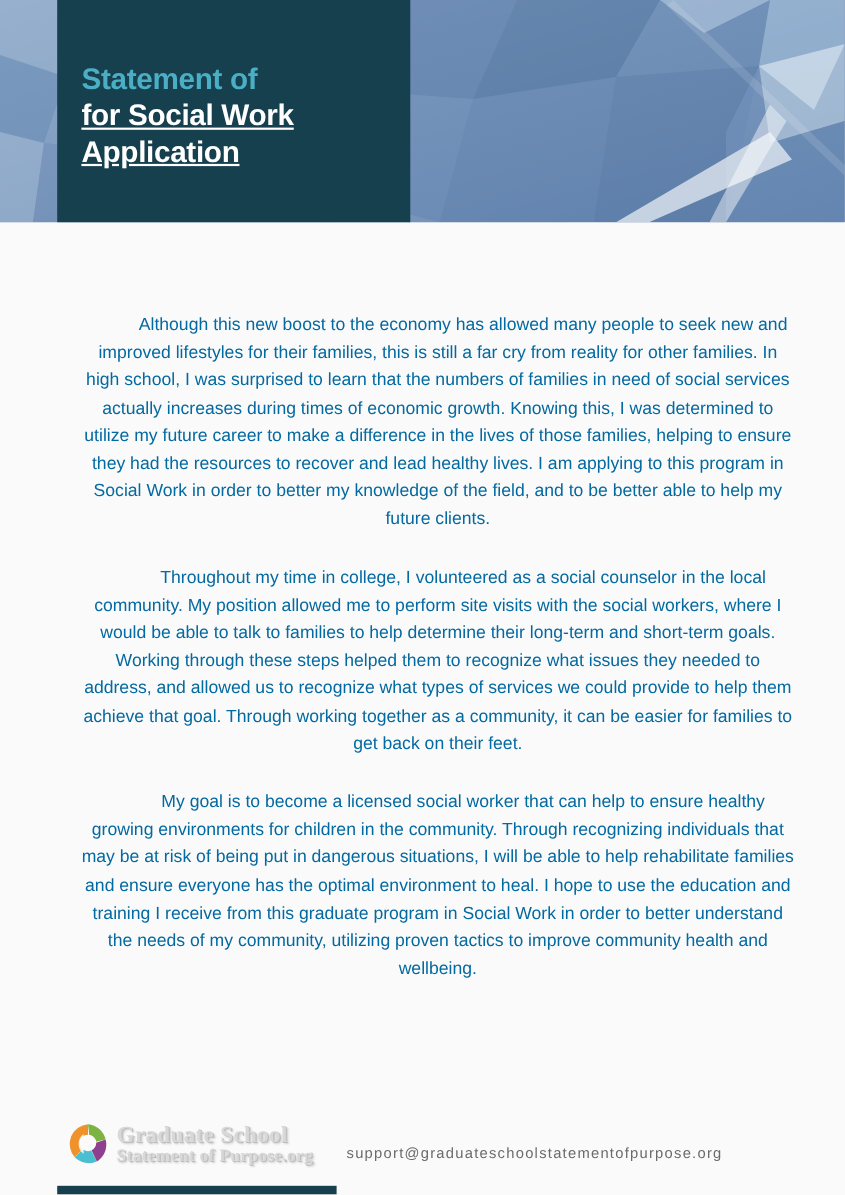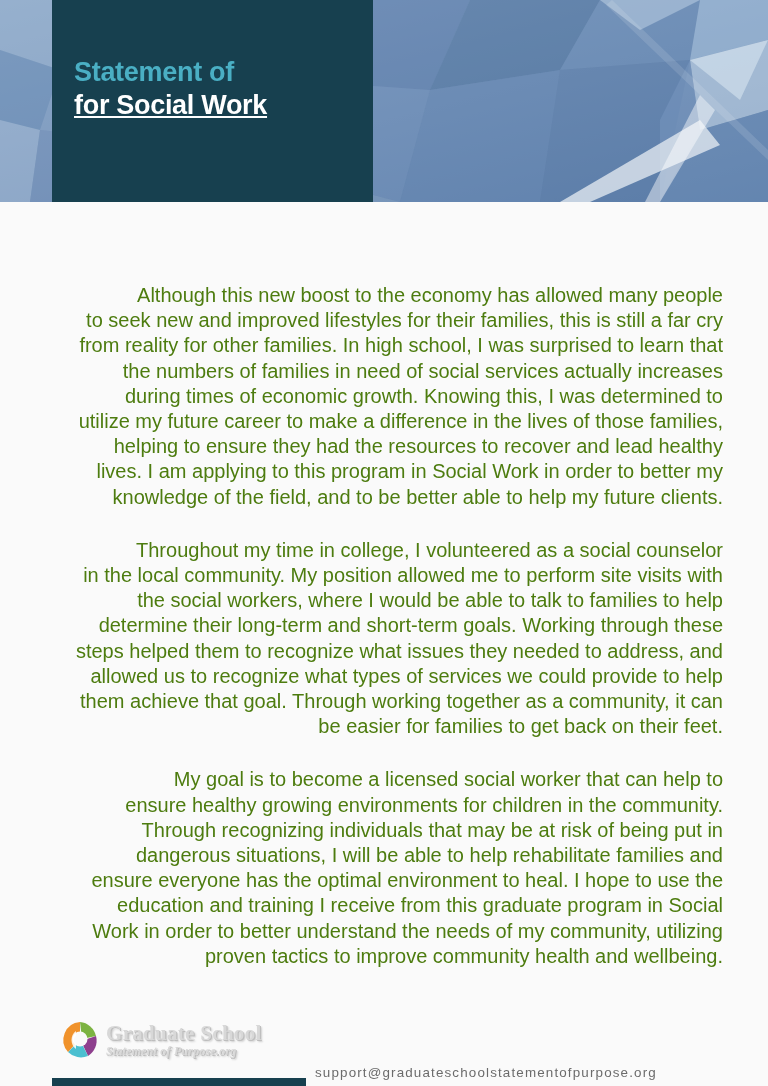--- a/index.html
+++ b/index.html
@@ -75,24 +75,24 @@
   }
 
   
   .content {
     position: absolute;
     left: 73px;
     top: 283px;
     width: 650px;
   }
   .para {
-    color: #4d7c0f;
-    font-size: 20px;
+    color: #0369a1;
+    font-size: 16px;
     line-height: 25.2px;
-    text-align: right;
+    text-align: center;
     margin: 0 0 28px 0;
     text-indent: 46px;
   }
 
   
   .footer {
     position: absolute;
     left: 0;
     top: 1008px;
     width: 768px;
@@ -119,32 +119,31 @@
     font-weight: bold;
     font-size: 21px;
     color: #d8d8d8;
     text-shadow: 1px 1px 0 #bdbdbd, 2px 2px 2px rgba(0,0,0,.18);
     letter-spacing: 0.3px;
     display: block;
   }
   .logo-line2 {
     font-family: "Liberation Serif", serif;
     font-weight: bold;
-    font-size: 12px;
+    font-size: 16px;
     color: #d8d8d8;
     text-shadow: 1px 1px 0 #bdbdbd, 2px 2px 2px rgba(0,0,0,.18);
     letter-spacing: 0.2px;
     display: block;
     margin-top: 1px;
-    font-style: italic;
   }
   .email {
     position: absolute;
     left: 315px;
-    top: 57px;
+    top: 33px;
     font-size: 13.4px;
     color: #6b6b6b;
     letter-spacing: 1.15px;
   }
   .bottom-bar {
     position: absolute;
     left: 52px;
     top: 1078px;
     width: 254px;
     height: 8px;
@@ -191,20 +190,21 @@
       <polygon points="560,202 700,120 720,145 590,202" fill="#e8eef3" opacity=".75"></polygon>
       <polygon points="330,0 345,0 300,202 292,202" fill="#dbe6f1" opacity=".55"></polygon>
       <polygon points="700,95 715,110 660,202 645,202" fill="#ffffff" opacity=".45"></polygon>
       <polygon points="612,0 768,150 768,160 606,5" fill="#ffffff" opacity=".12"></polygon>
     </svg>
   </div>
 
   <div class="title-block">
     <div class="title-line title-accent">Statement of</div>
     <div class="title-line title-white">for Social Work</div>
+    <div class="title-line title-white">Application</div>
   </div>
 
 </div>
 
 <div class="content">
   <p class="para">Although this new boost to the economy has allowed many people to seek new and improved lifestyles for their families, this is still a far cry from reality for other families. In high school, I was surprised to learn that the numbers of families in need of social services actually increases during times of economic growth. Knowing this, I was determined to utilize my future career to make a difference in the lives of those families, helping to ensure they had the resources to recover and lead healthy lives. I am applying to this program in Social Work in order to better my knowledge of the field, and to be better able to help my future clients.</p>
   <p class="para">Throughout my time in college, I volunteered as a social counselor in the local community. My position allowed me to perform site visits with the social workers, where I would be able to talk to families to help determine their long-term and short-term goals. Working through these steps helped them to recognize what issues they needed to address, and allowed us to recognize what types of services we could provide to help them achieve that goal. Through working together as a community, it can be easier for families to get back on their feet.</p>
   <p class="para">My goal is to become a licensed social worker that can help to ensure healthy growing environments for children in the community. Through recognizing individuals that may be at risk of being put in dangerous situations, I will be able to help rehabilitate families and ensure everyone has the optimal environment to heal. I hope to use the education and training I receive from this graduate program in Social Work in order to better understand the needs of my community, utilizing proven tactics to improve community health and wellbeing.</p>
 </div>
 

